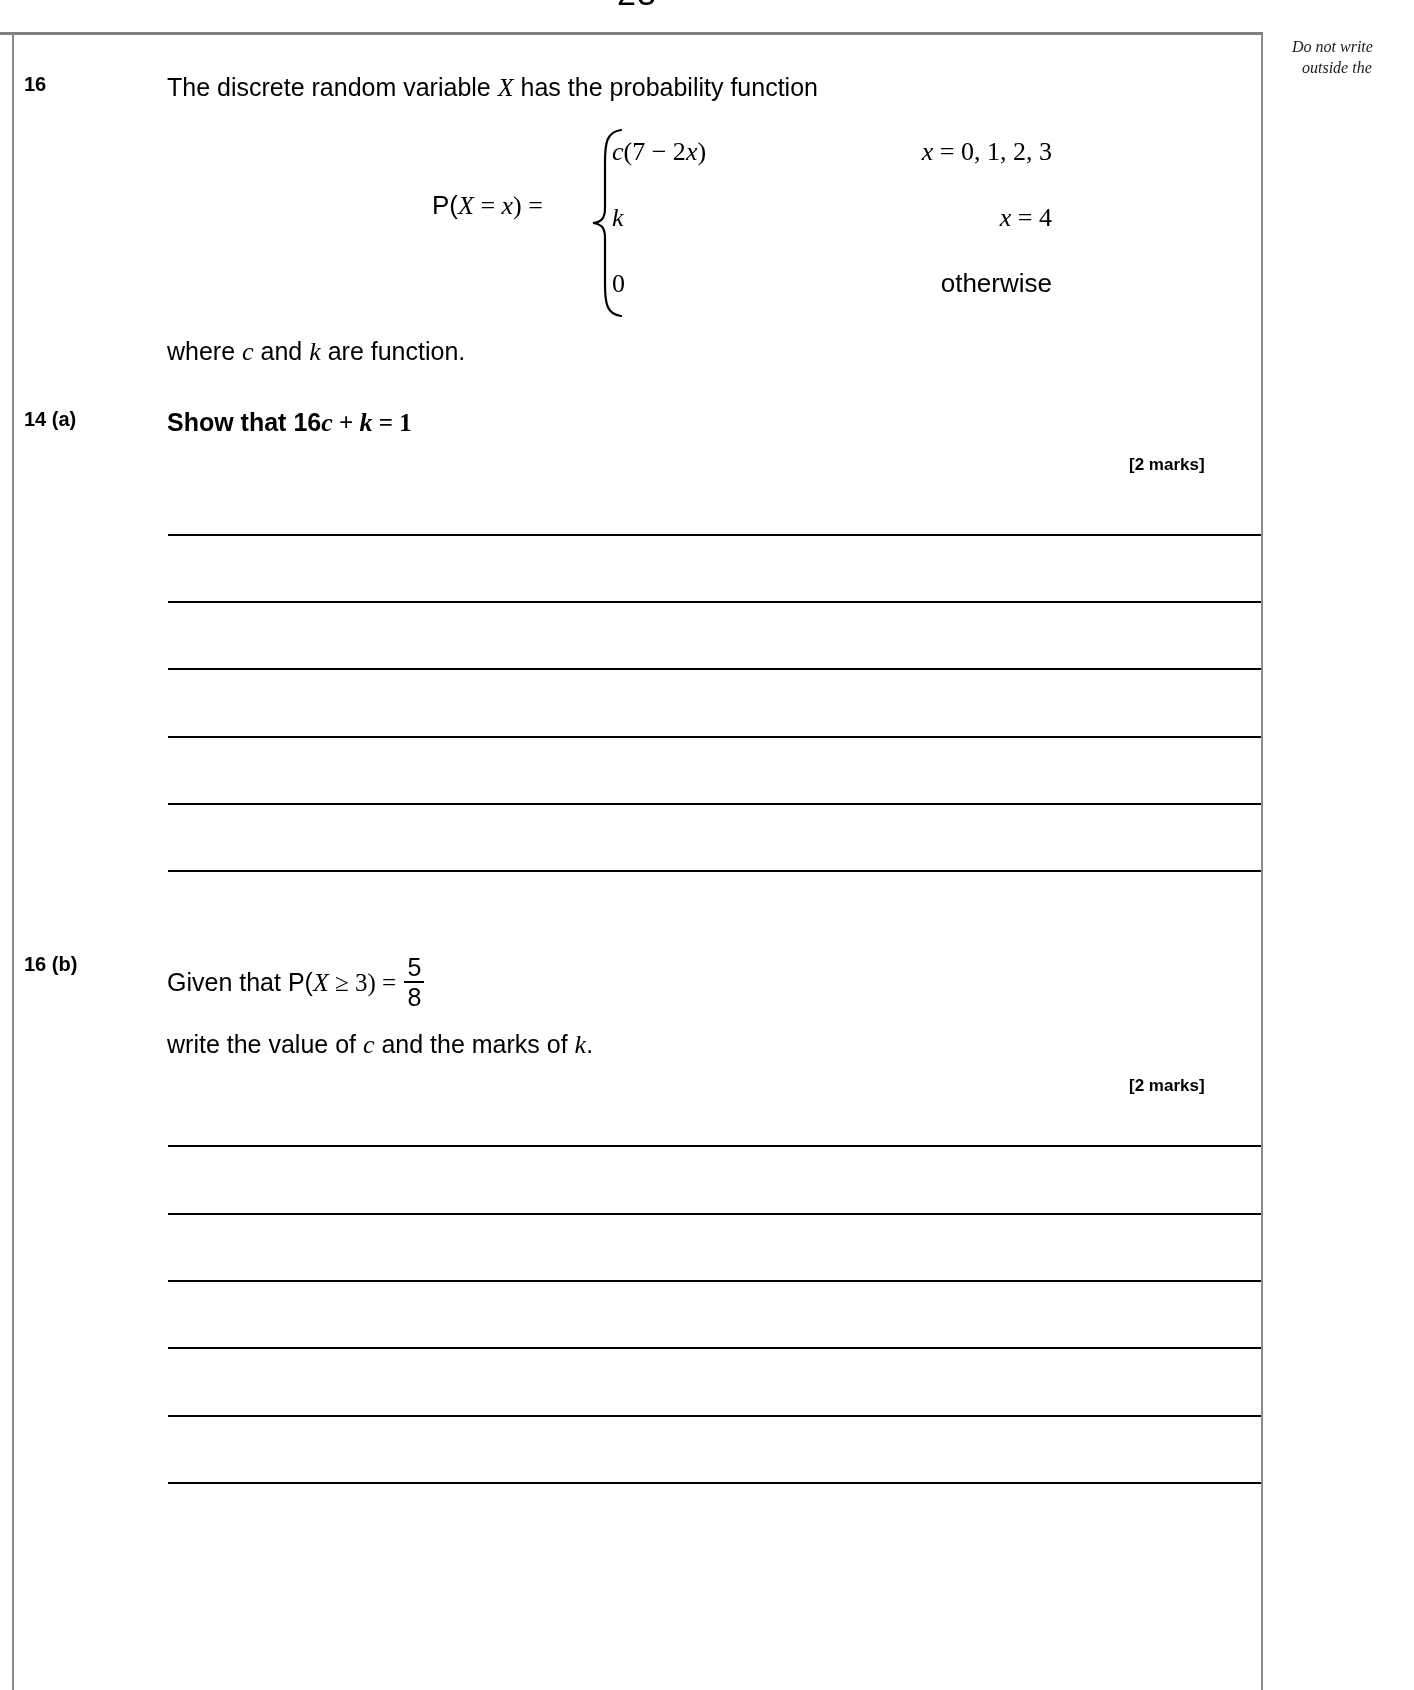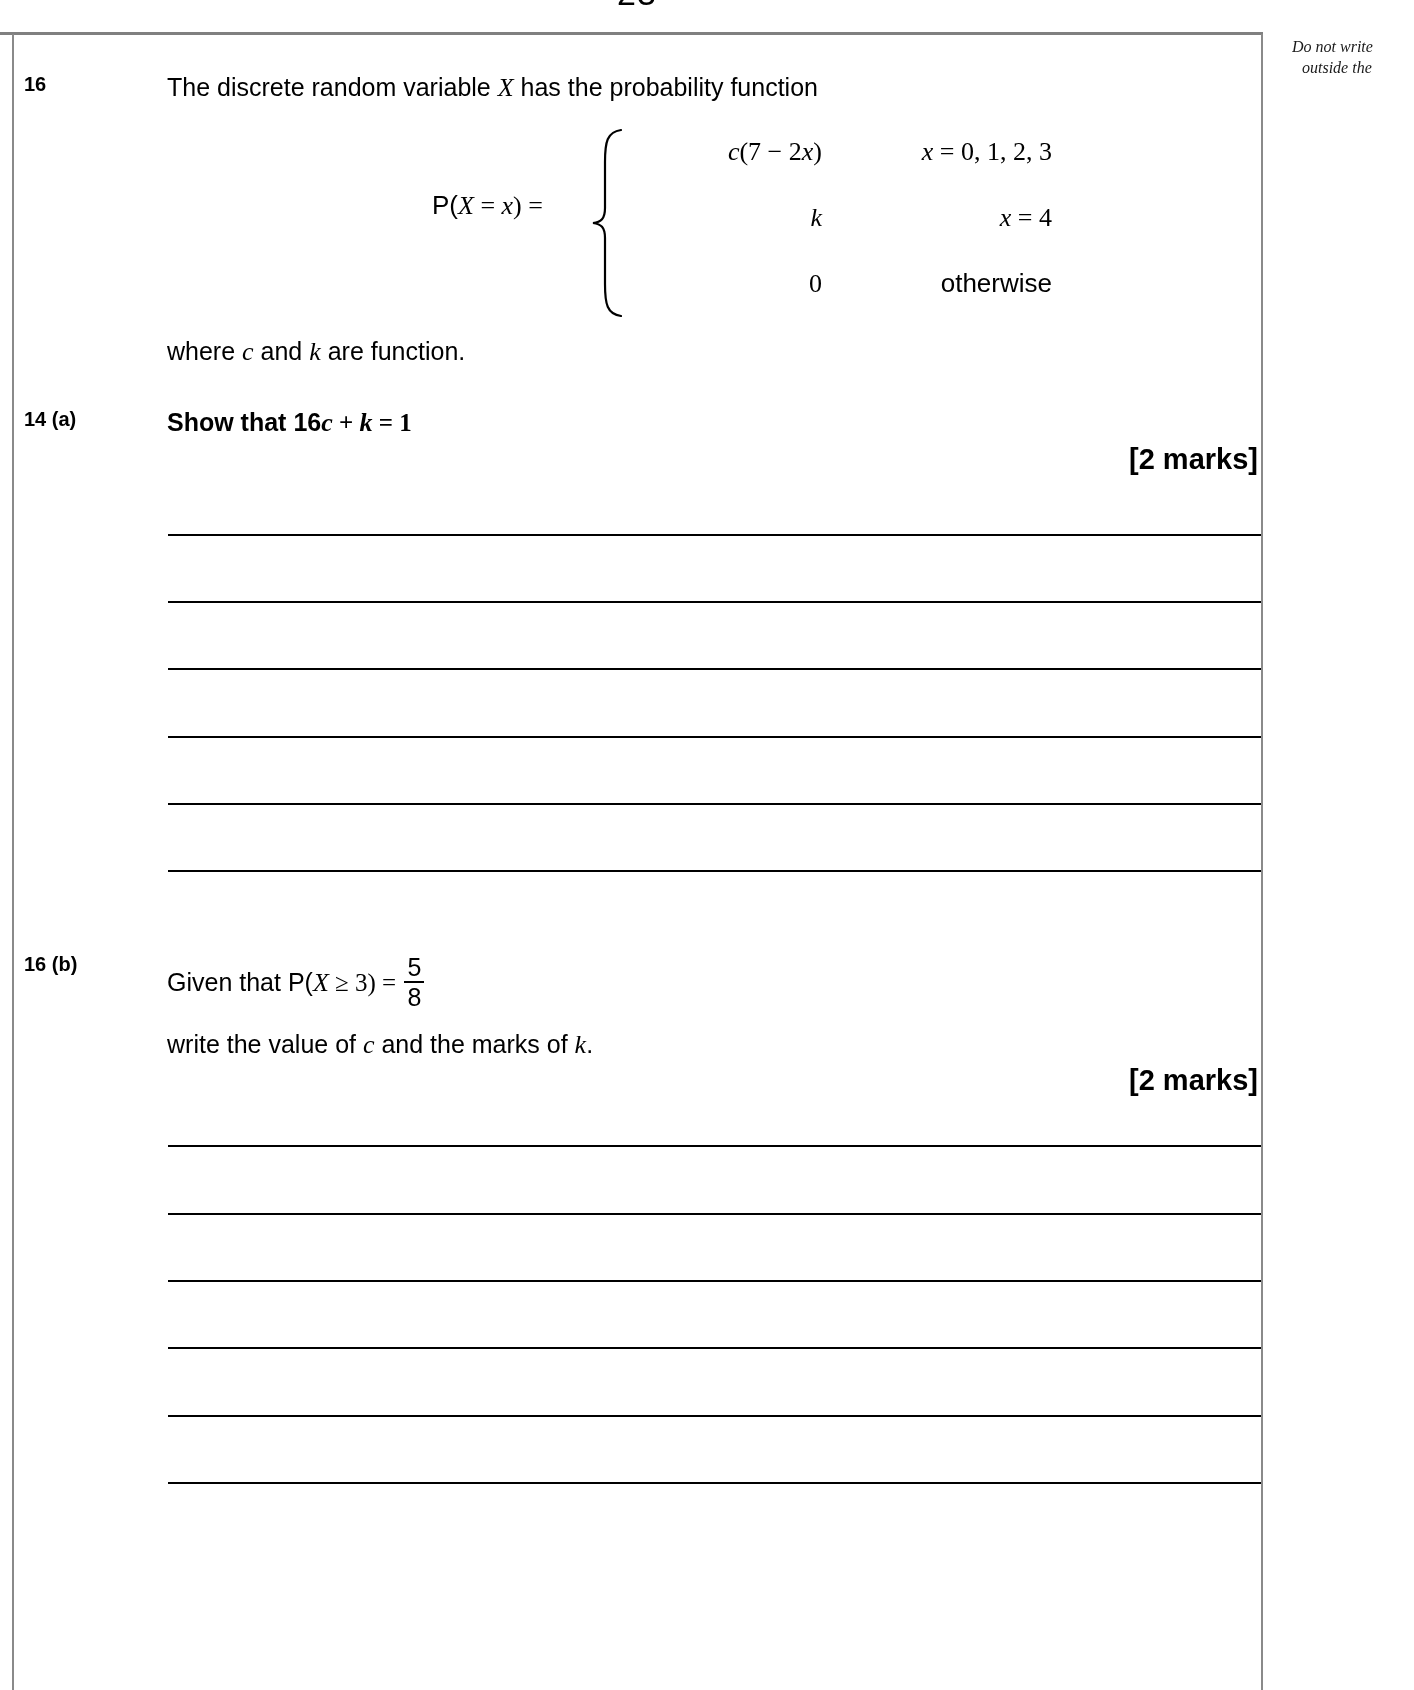--- a/index.html
+++ b/index.html
@@ -79,22 +79,23 @@
     white-space: nowrap;
   }
   .body-text {
     position: absolute;
     font-size: 25px;
     white-space: nowrap;
   }
   .marks {
     position: absolute;
     font-weight: bold;
-    font-size: 29px;
-    white-space: nowrap;
+    font-size: 17px;
+    white-space: nowrap;
+    margin-top: 12px;
   }
 
   
   .mi {
     font-family: "Liberation Serif", serif;
     font-style: italic;
     font-size: 26px;
   }
   .mr {
     font-family: "Liberation Serif", serif;
@@ -126,21 +127,21 @@
   .pw-row {
     position: absolute;
     left: 180px;
     width: 430px;
     height: 40px;
   }
   .pw-row .val {
     position: absolute;
     left: 0;
     width: 210px;
-    text-align: right;
+    text-align: left;
     font-size: 26px;
     white-space: nowrap;
   }
   .pw-row .cond {
     position: absolute;
     left: 220px;
     width: 220px;
     text-align: right;
     font-size: 26px;
     white-space: nowrap;

